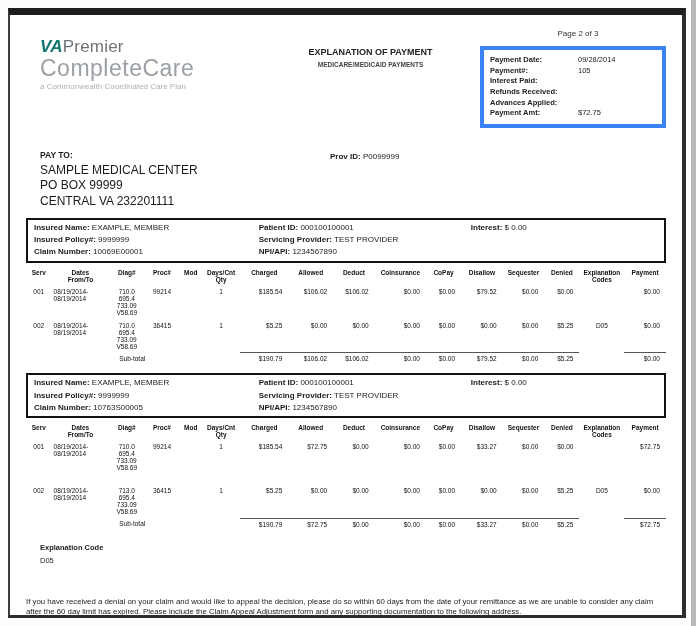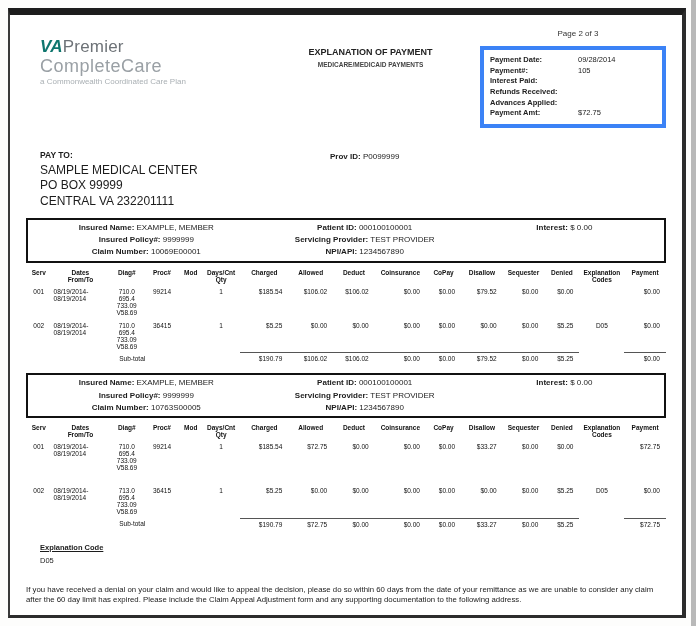--- a/index.html
+++ b/index.html
@@ -9,21 +9,21 @@
   .doc { position:absolute; left:8px; top:8px; width:678px; height:610px; background:#ffffff;
          border-top:7px solid #1d1d1d; border-left:2px solid #3a3a3a; border-right:4px solid #2c2c2c; border-bottom:3px solid #2c2c2c;
          padding:0 16px; overflow:hidden; }
   .pre { white-space:pre-line; }
 
   
   .hdr { display:flex; margin-top:10px; }
   .logo { width:235px; padding-left:14px; padding-top:12px; }
   .logo-top { font-size:17px; color:#6d7277; letter-spacing:.2px; }
   .logo-top b { font-style:italic; color:#0f766e; }
-  .logo-cc { font-size:18px; color:#9aa0a5; letter-spacing:.5px; line-height:1.0; }
+  .logo-cc { font-size:23px; color:#9aa0a5; letter-spacing:.5px; line-height:1.0; }
   .logo-tag { font-size:8px; color:#aab0b4; margin-top:2px; }
   .hdr-center { flex:1; text-align:center; padding-top:22px; }
   .hdr-title { font-size:9px; font-weight:bold; color:#222; }
   .hdr-sub { font-size:6.5px; font-weight:bold; color:#444; margin-top:4px; }
   .hdr-right { width:186px; }
   .page-label { font-size:8px; color:#333; text-align:center; margin:4px 0 8px 10px; }
   .pay-box { border:4px solid #3b82f6; padding:5px 6px; }
   .pay-box .row { display:flex; font-size:7.5px; line-height:1.42; }
   .pay-box .lbl { width:88px; font-weight:bold; color:#222; }
   .pay-box .val { flex:1; color:#222; }
@@ -31,45 +31,45 @@
   
   .payto-wrap { display:flex; margin-top:22px; padding-left:14px; }
   .payto { width:290px; }
   .payto-label { font-size:8.5px; font-weight:bold; margin-bottom:3px; }
   .payto-line { font-size:12px; line-height:1.3; }
   .provid { font-size:8px; padding-top:2px; }
   .provid b { font-weight:bold; }
 
   
   .claim-box { border:2px solid #111; margin-top:8px; padding:2px 6px; }
-  .claim-grid { display:grid; grid-template-columns:36% 34% 30%;text-align:center; }
+  .claim-grid { display:grid; grid-template-columns:36% 34% 30%; }
   .cfield { font-size:8px; line-height:1.55; }
   .cfield b { font-weight:bold; }
 
   
   table.svc { width:100%; border-collapse:collapse; table-layout:fixed; margin-top:4px; }
   table.svc th { font-size:6.5px; font-weight:bold; text-align:center; vertical-align:top; padding:2px 1px; color:#111; }
   table.svc td { font-size:6.5px; vertical-align:top; padding:3px 1px; color:#111; }
   td.num, th.num {} 
   table.svc td.num { text-align:right; padding-right:6px; }
   table.svc td.ctr { text-align:center; }
   table.svc td.lft { text-align:left; padding-left:2px; }
   tr.subtotal td { padding-top:2px; padding-bottom:1px; font-size:6.5px; }
   tr.subtotal td.sum { border-top:1px solid #555; }
   tr.subtotal td.stl { text-align:left; padding-left:10px; }
   tr.spacer td { padding:0; height:10px; }
 
   
   .expl { margin-top:14px; padding-left:14px; display:flex; }
   .expl .col1 { width:120px; }
-  .expl .hd { font-size:7.5px; font-weight:bold; text-decoration:underline; margin-bottom:4px; }
+  .expl .hd { font-size:7.5px; font-weight:bold; margin-bottom:4px; }
   .expl .tx { font-size:7.5px; }
 
   
-  .appeal { margin-top:20px; font-size:7.8px; line-height:1.35; color:#222; }
+  .appeal { margin-top:32px; font-size:7.8px; line-height:1.35; color:#222; }
   .address { margin-top:8px; padding-left:6px; font-size:8px; line-height:1.3; }
 </style>
 </head>
 <body>
 
 <div class="canvas">
 <div class="doc">
 
   <div class="hdr">
     <div class="logo">

